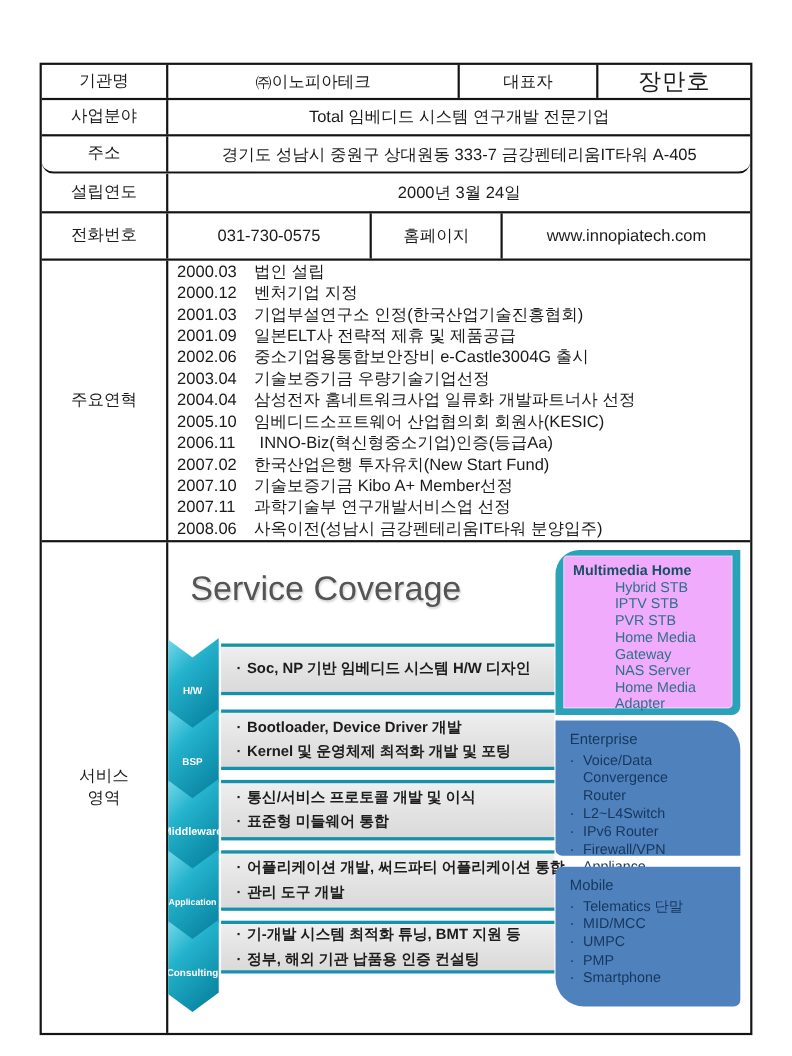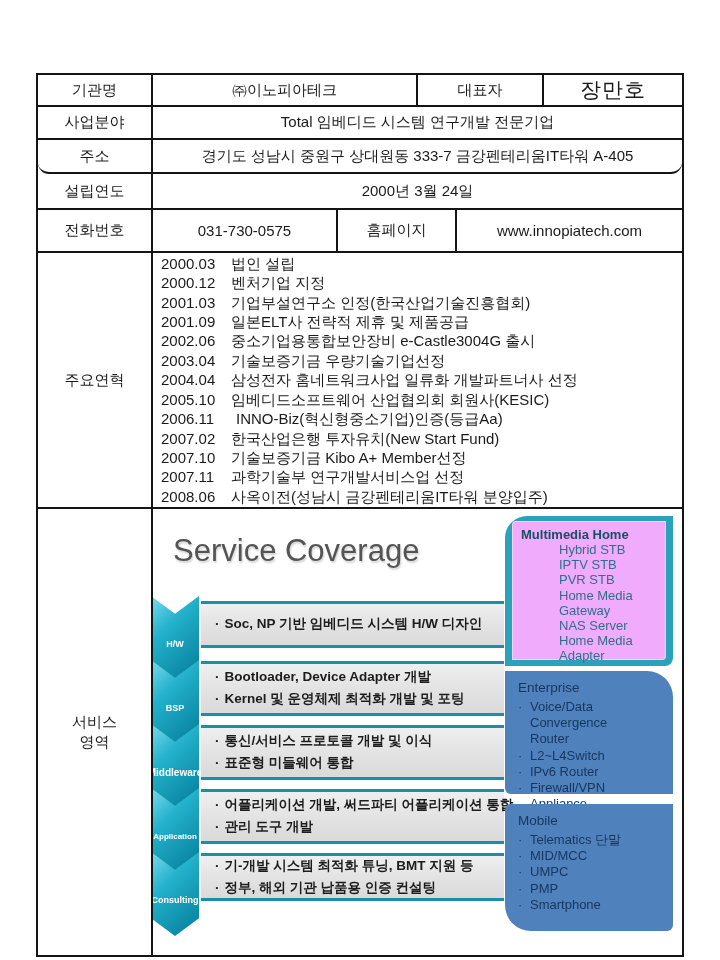--- a/index.html
+++ b/index.html
@@ -1,17 +1,17 @@
 <!DOCTYPE html>
 <html><head>
 <meta charset="utf-8">
 <style>
   html,body{margin:0;padding:0;background:#ffffff;}
   body{width:720px;height:960px;position:relative;font-family:"Liberation Sans","DejaVu Sans",sans-serif;color:#1a1a1a;}
-  .doc-table{position:absolute;left:36px;top:73px;width:648px;height:884px;border:2px solid #141414;box-sizing:border-box;display:flex;flex-direction:column;background:#fff;}
+  .doc-table{position:absolute;left:36px;top:57px;width:648px;height:884px;border:2px solid #141414;box-sizing:border-box;display:flex;flex-direction:column;background:#fff;}
   .trow{display:flex;border-bottom:2px solid #141414;box-sizing:border-box;}
   .trow:last-child{border-bottom:none;flex:1;}
   .cell{display:flex;align-items:center;justify-content:center;font-size:15px;box-sizing:border-box;text-align:center;}
   .cell.rt{border-right:2px solid #141414;}
   .lblcol{width:115px;flex:none;white-space:pre-line;line-height:1.35;}
   .big{font-size:21px;letter-spacing:1px;}
   
   .hist-cell{flex:1;display:flex;flex-direction:column;justify-content:center;padding:2px 4px 2px 8px;box-sizing:border-box;}
   .hist-line{display:flex;gap:14px;font-size:15px;line-height:19.4px;white-space:nowrap;}
   .hist-date{flex:none;min-width:56px;}
@@ -153,21 +153,21 @@
 
       <div class="gbox" style="top:92px;height:47px;">
         <div class="gline">
             <span class="bu">·</span>
             <span>Soc, NP 기반 임베디드 시스템 H/W 디자인</span>
           </div>
       </div>
       <div class="gbox" style="top:152px;height:55px;">
         <div class="gline">
             <span class="bu">·</span>
-            <span>Bootloader, Device Adapter 개발</span>
+            <span>Bootloader, Device Driver 개발</span>
           </div>
         <div class="gline">
             <span class="bu">·</span>
             <span>Kernel 및 운영체제 최적화 개발 및 포팅</span>
           </div>
       </div>
       <div class="gbox" style="top:216px;height:55px;">
         <div class="gline">
             <span class="bu">·</span>
             <span>통신/서비스 프로토콜 개발 및 이식</span>

